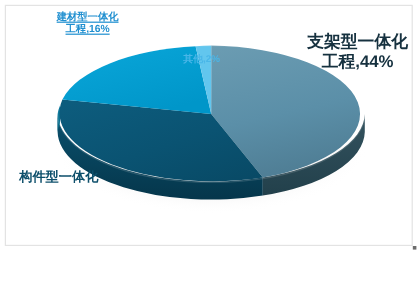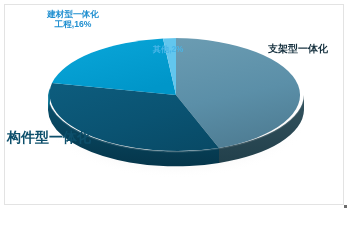--- a/index.html
+++ b/index.html
@@ -30,24 +30,24 @@
     position:absolute;
     font-weight:bold;
     line-height:1.18;
     text-align:center;
     white-space:nowrap;
     letter-spacing:0px;
   }
   .lbl .l1{display:block;}
   .lbl .l2{display:block;}
 
-  #label-jiancai{ left:30px;  top:9px;  width:86px; font-size:8.6px; color:#1f8fd0; }
+  #label-jiancai{ left:30px;  top:9px;  width:86px; font-size:8.6px; color:#1f8fd0;text-decoration:underline; }
   #label-qita{    left:132px; top:9px;  width:72px; font-size:8.2px; color:#49b6e8;margin-top:36px; }
-  #label-zhijia{  left:254px; top:26px; width:88px; font-size:10px; color:#16313f;margin-top:17px; }
-  #label-goujian{ left:5px;   top:129px;width:88px; font-size:14px; color:#0d4f6b; }
+  #label-zhijia{  left:254px; top:26px; width:88px; font-size:14px; color:#16313f; }
+  #label-goujian{ left:5px;   top:142px;width:88px; font-size:11px; color:#0d4f6b; }
 
   #corner-mark{
     position:absolute;right:2px;bottom:2px;
     width:3px;height:3px;background:#6d6d6d;
   }
 </style>
 </head>
 <body>
 
 <div id="chart-frame">
@@ -135,20 +135,21 @@
     <span class="l1">建材型一体化</span>
     <span class="l2">工程,16%</span>
   </div>
 
   <div class="lbl" id="label-qita">
     <span class="l1">其他,2%</span>
   </div>
 
   <div class="lbl" id="label-zhijia">
     <span class="l1">支架型一体化</span>
+    <span class="l2">工程,44%</span>
   </div>
 
   <div class="lbl" id="label-goujian">
     <span class="l1">构件型一体化</span>
   </div>
 
   <div id="border-frame"></div>
   <div id="corner-mark"></div>
 </div>
 

